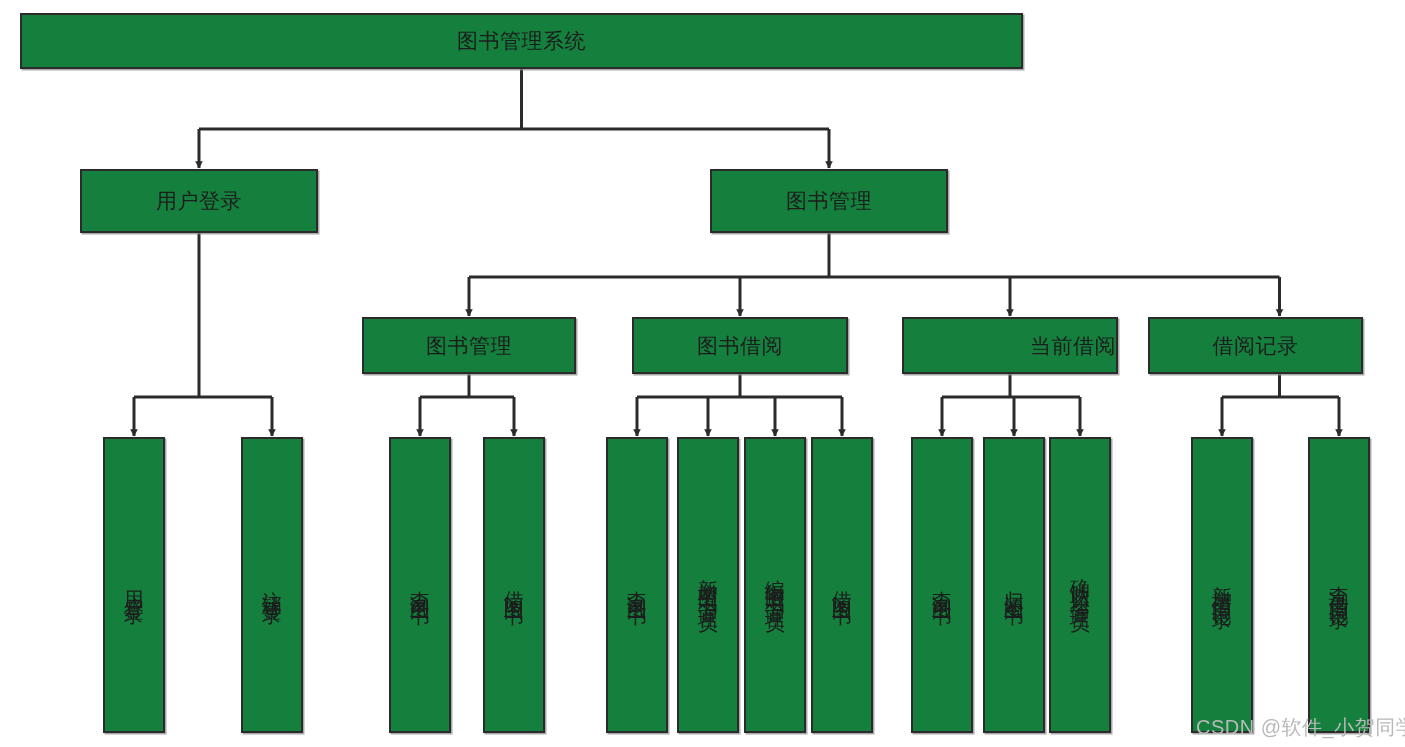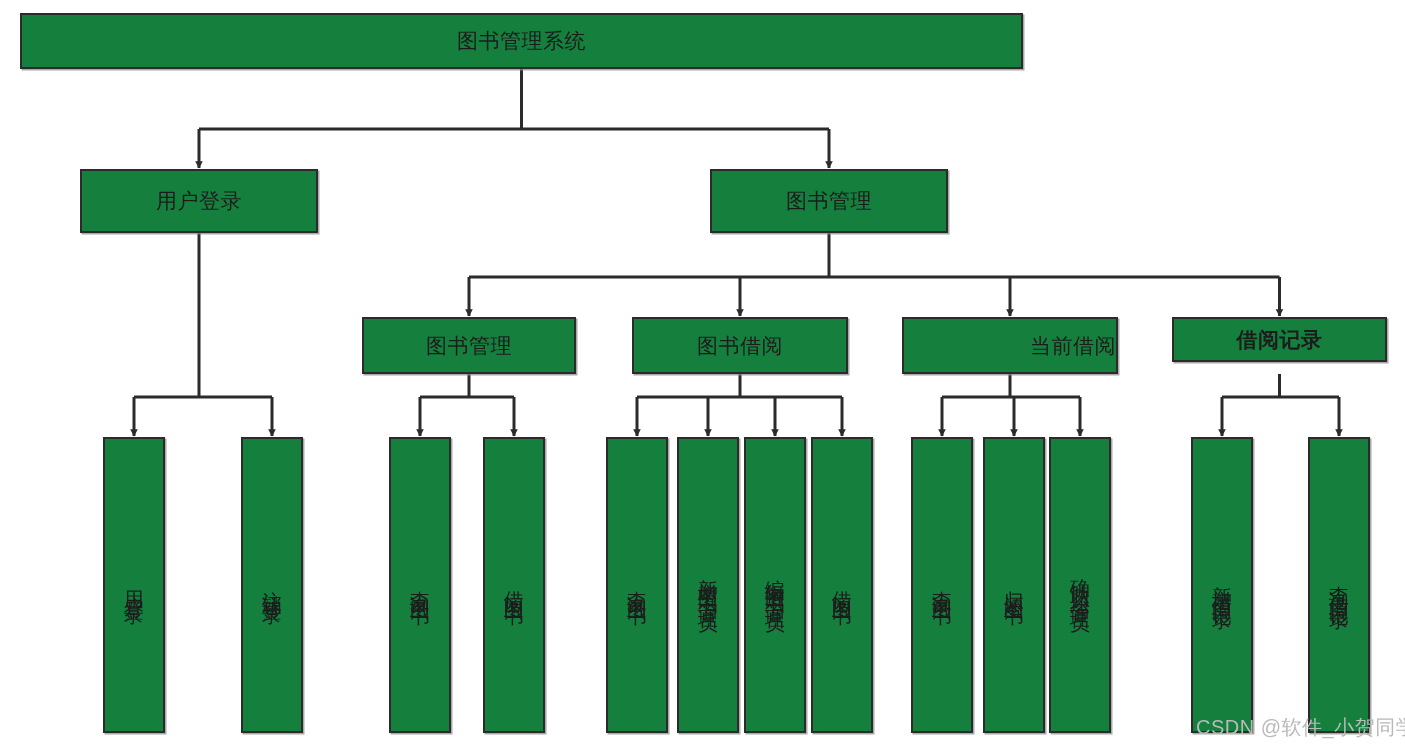--- a/index.html
+++ b/index.html
@@ -121,21 +121,21 @@
       </div>
       <div class="node" style="left: 362px; top: 317px; width: 214px; height: 57px;">
         <span class="label">图书管理</span>
       </div>
       <div class="node" style="left: 632px; top: 317px; width: 216px; height: 57px; align-items: center;">
         <span class="label">图书借阅</span>
       </div>
       <div class="node" style="left: 902px; top: 317px; width: 216px; height: 57px; justify-content: flex-end;">
         <span class="label">当前借阅</span>
       </div>
-      <div class="node" style="left: 1172px; top: 317px; width: 215px; height: 45px; font-weight: bold;">
+      <div class="node" style="left: 1148px; top: 317px; width: 215px; height: 57px;">
         <span class="label">借阅记录</span>
       </div>
       <div class="node vertical" style="left: 103px; top: 437px; width: 62px; height: 296px;">
         <span class="label">用户登录</span>
       </div>
       <div class="node vertical" style="left: 241px; top: 437px; width: 62px; height: 296px;">
         <span class="label">注销登录</span>
       </div>
       <div class="node vertical" style="left: 389px; top: 437px; width: 62px; height: 296px;">
         <span class="label">查询图书</span>

